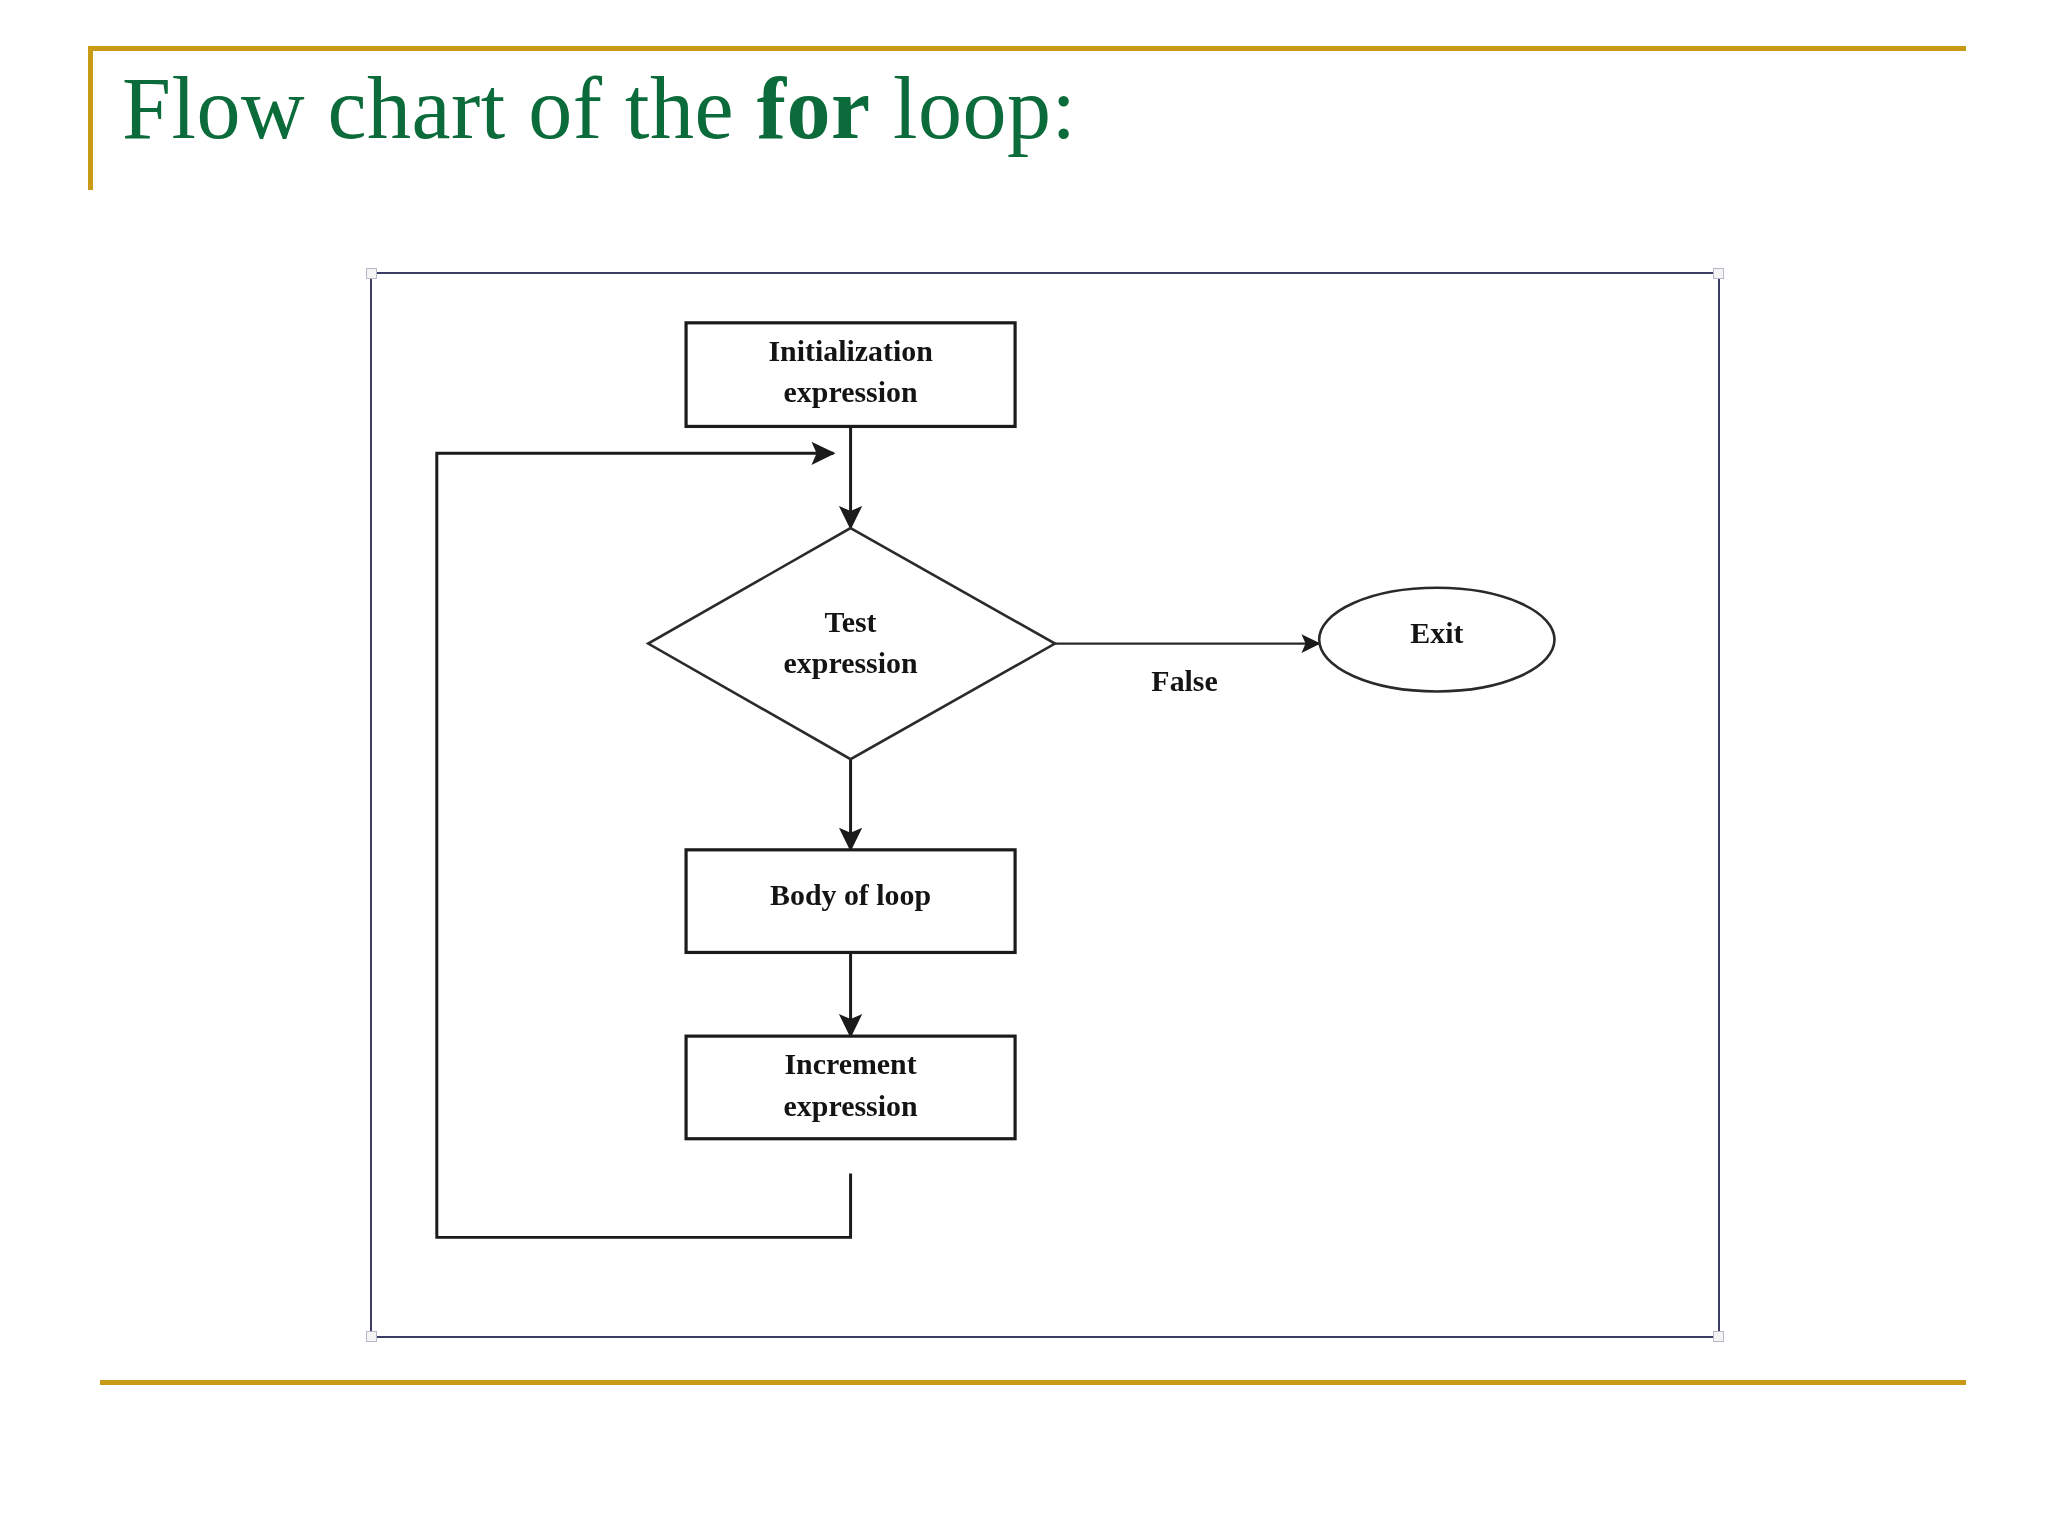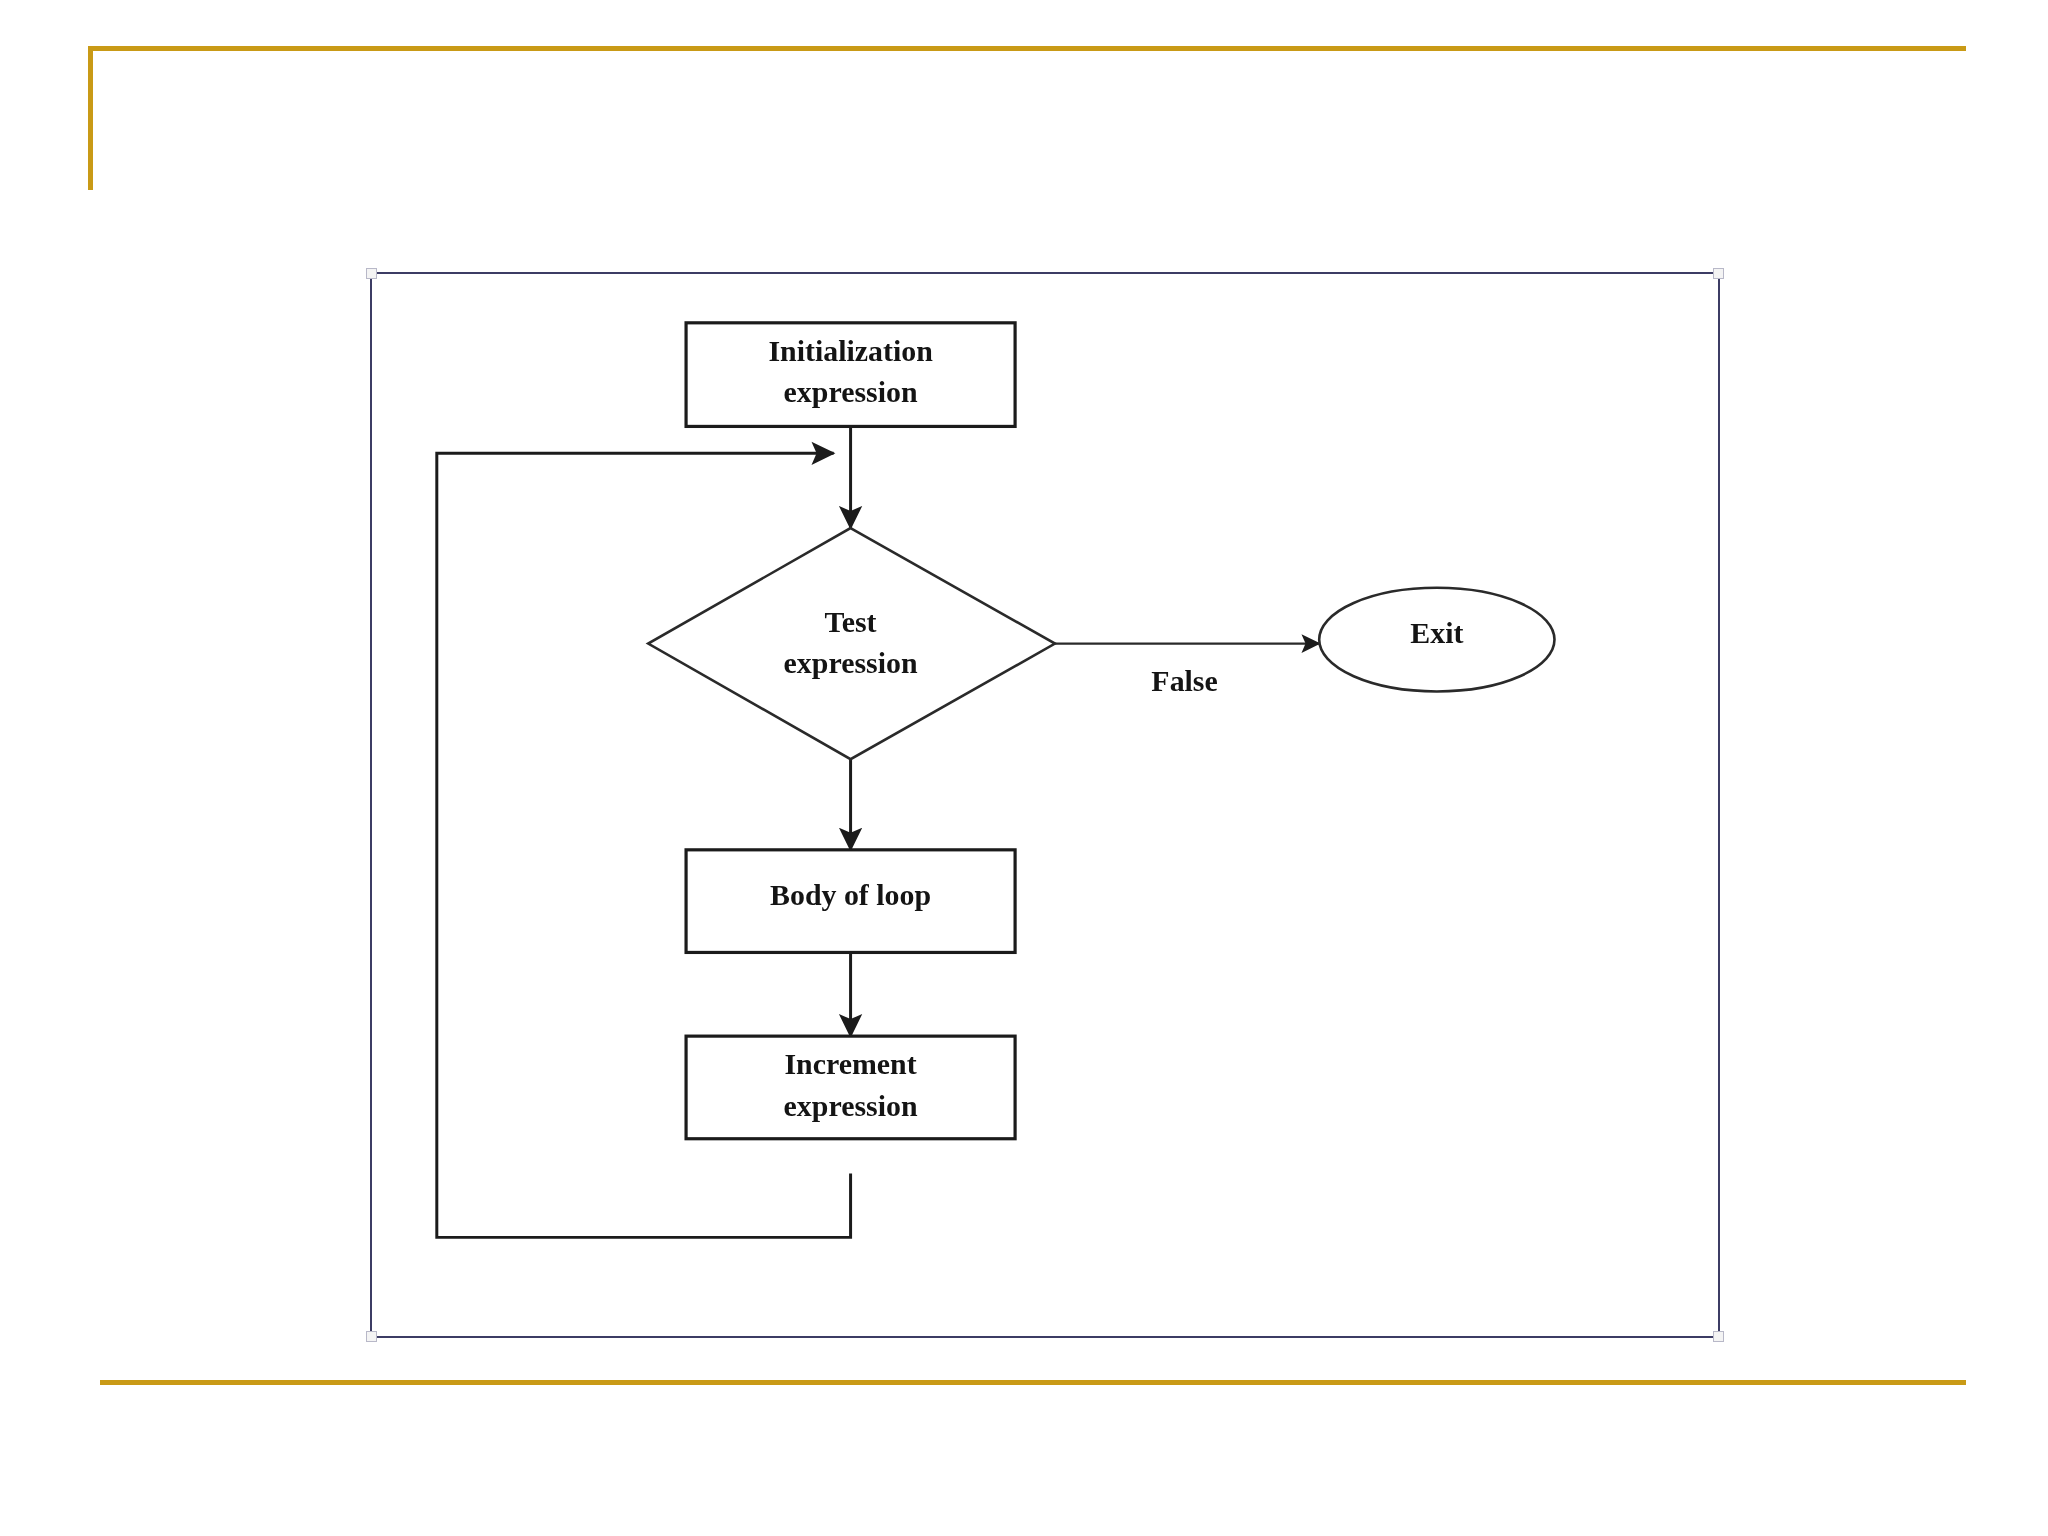--- a/index.html
+++ b/index.html
@@ -138,20 +138,21 @@
   }
 </style>
 </head>
 <body>
 
 <div id="slide">
 
   <div class="title-top-rule"></div>
   <div class="title-left-bar"></div>
 
+  <div class="slide-title"><span>Flow chart of the </span><span class="kw">for</span><span> loop:</span></div>
 
   <div id="diagram-frame">
     <div class="handle h-tl"></div>
     <div class="handle h-tr"></div>
     <div class="handle h-bl"></div>
     <div class="handle h-br"></div>
 
     <svg id="flow-svg" viewBox="0 0 1350 1066" preserveAspectRatio="none">
 
       <defs>

